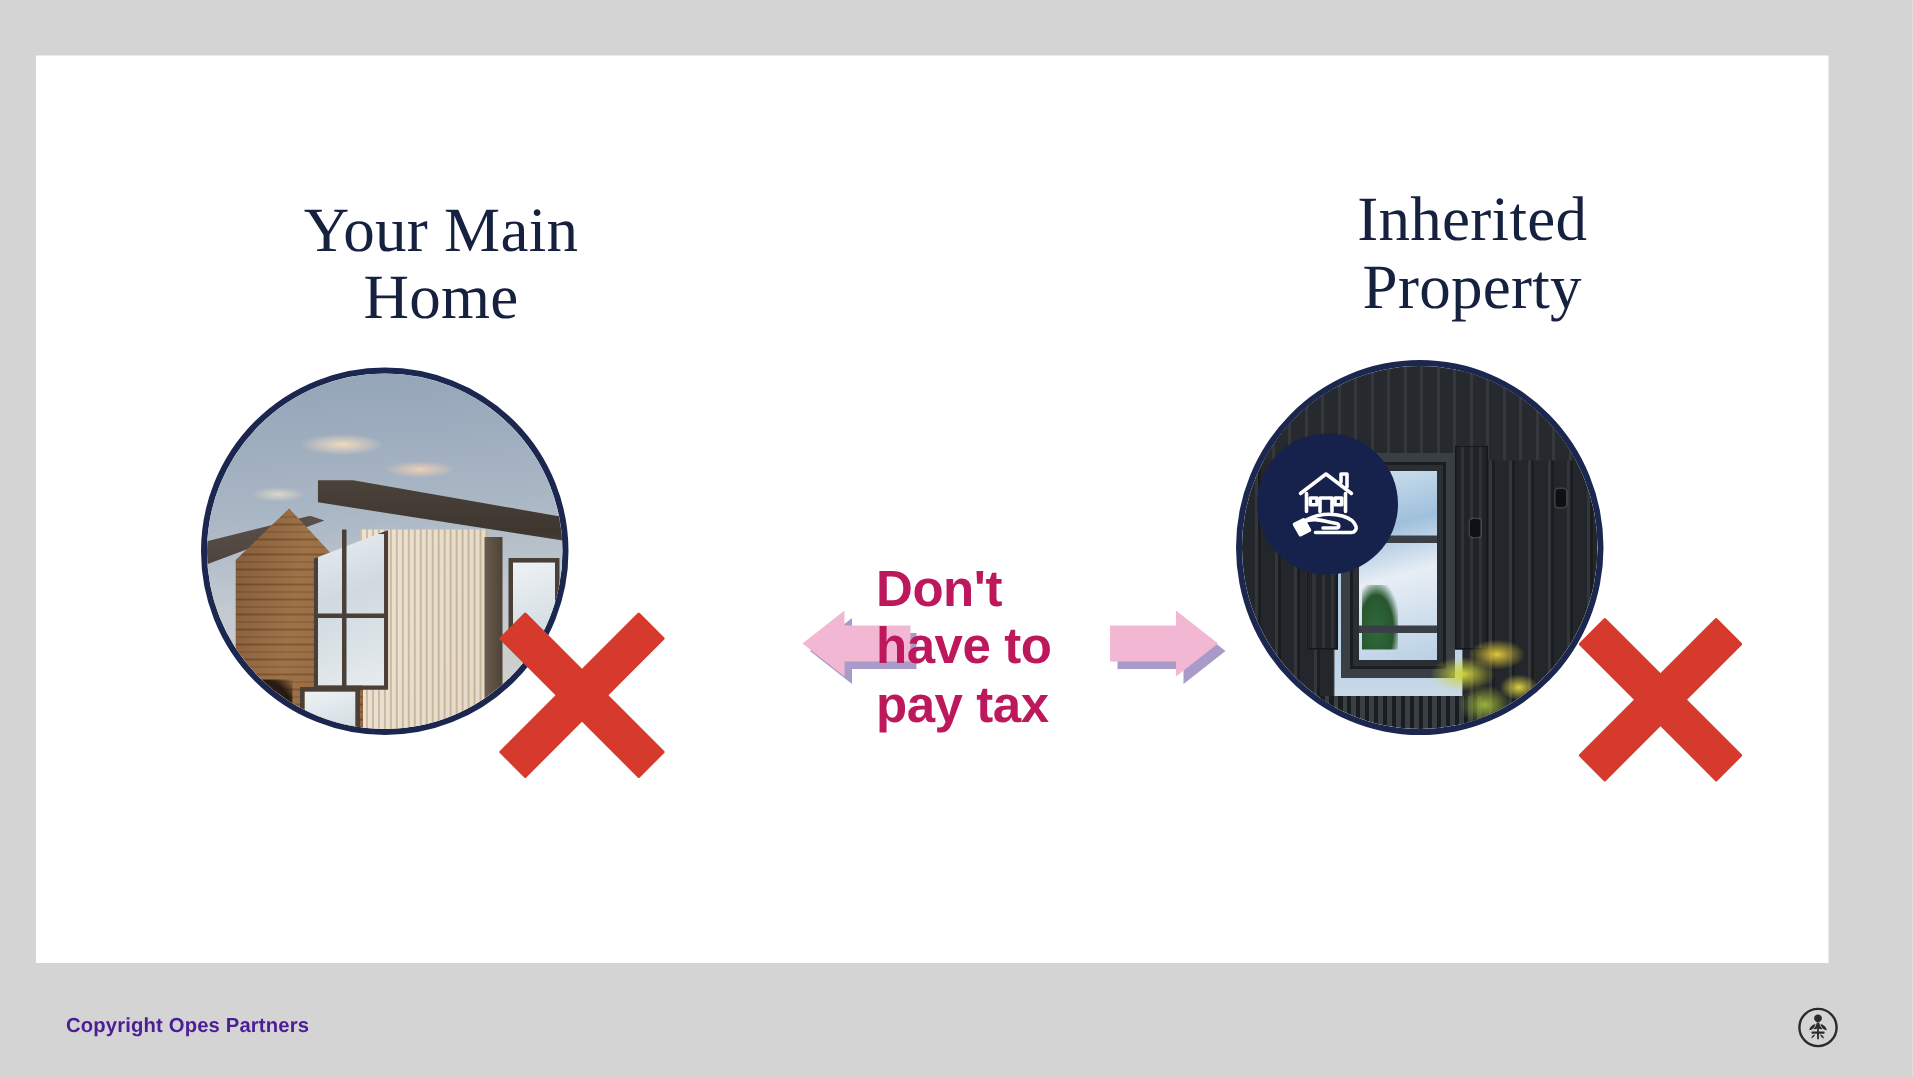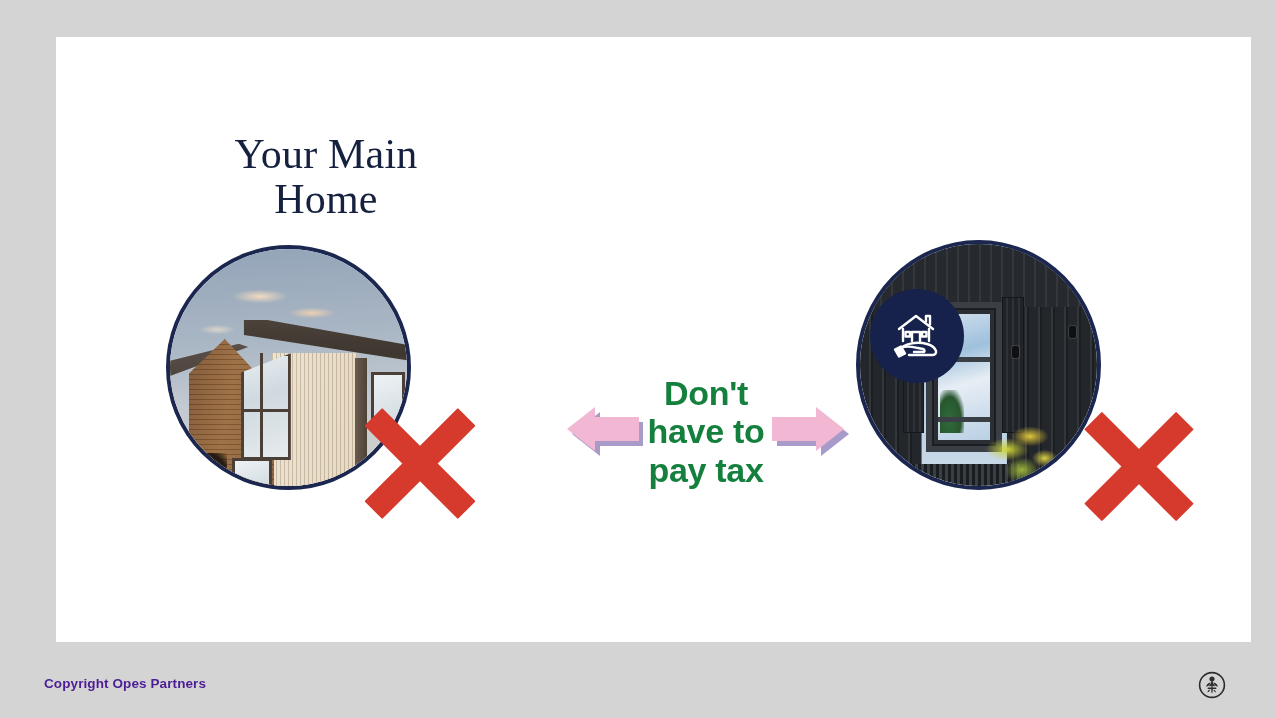--- a/index.html
+++ b/index.html
@@ -12,21 +12,21 @@
     width: 1275px;
     height: 718px;
     position: relative;
     overflow: hidden;
     font-family: "Liberation Sans", sans-serif;
   }
 
   
   #slide {
     position: absolute;
-    left: 56px;
+    left: 24px;
     top: 37px;
     width: 1195px;
     height: 605px;
     background: #ffffff;
   }
 
   
   .col-title {
     position: absolute;
     text-align: center;
@@ -217,25 +217,24 @@
     background: #16224c;
     display: flex; align-items: center; justify-content: center;
   }
   #badge-hand-house svg { display: block; }
 
   
   #centre-message {
     position: absolute;
     left: 560px; top: 337px;
     width: 180px;
-    text-align: center;
     font-size: 34px;
     font-weight: bold;
     line-height: 1.13;
-    color: #15803d;
+    color: #be185d;
     white-space: pre-line;
     letter-spacing: -.3px;
   }
   .arrow { position: absolute; width: 82px; height: 52px; }
   .arrow svg { display: block; }
   #arrow-left  { left: 505px; top: 367px; }
   #arrow-right { left: 712px; top: 367px; }
 
   
   #footer-copyright {
@@ -293,20 +292,22 @@
 have to
 pay tax</div>
 
   <div class="arrow" id="arrow-right">
     <svg width="82" height="52" viewBox="0 0 82 52">
       <path d="M48 13 L48 3 L76 25 L48 47 L48 37 L4 37 L4 13 Z" fill="#a99bc9" transform="translate(5,5)"></path>
       <path d="M48 13 L48 3 L76 25 L48 47 L48 37 L4 37 L4 13 Z" fill="#f2b8d3"></path>
     </svg>
   </div>
 
+  <div class="col-title" id="title-right">Inherited
+Property</div>
 
   <div class="photo-circle" id="photo-right">
     <div class="photo-inner">
       <div class="sky-day"></div>
       <div class="dark-clad clad-left"></div>
       <div class="dark-clad clad-right"></div>
       <div class="clad-band"></div>
       <div class="shutter shutter-a"></div>
       <div class="shutter shutter-b"></div>
       <div class="win-frame">

